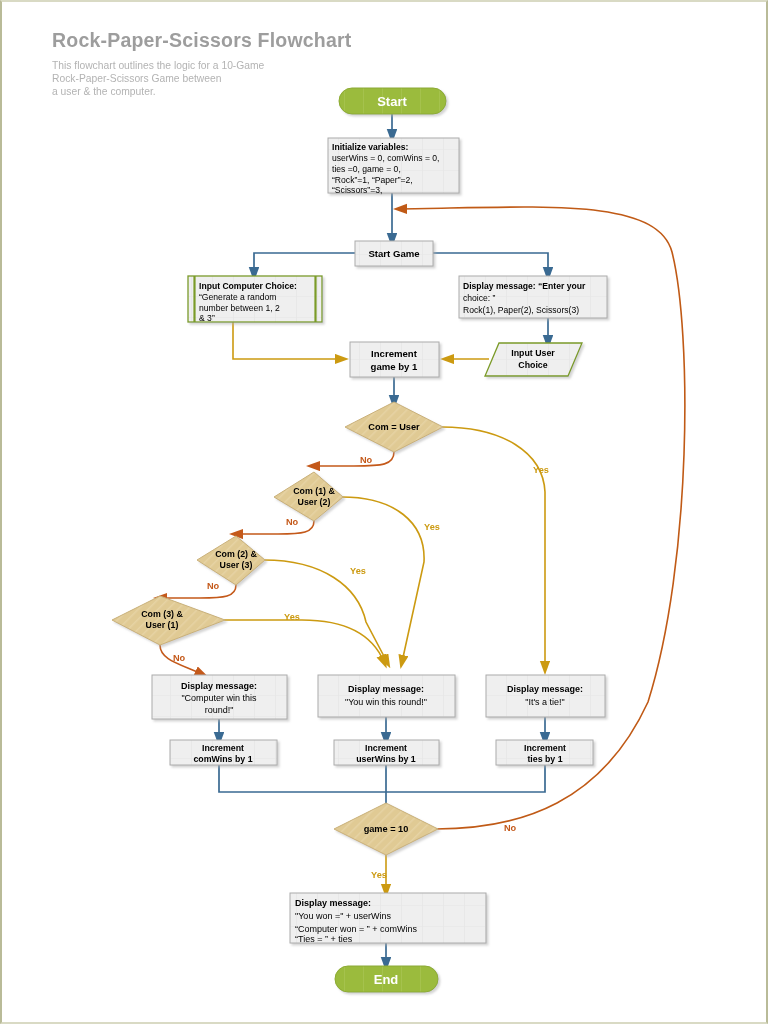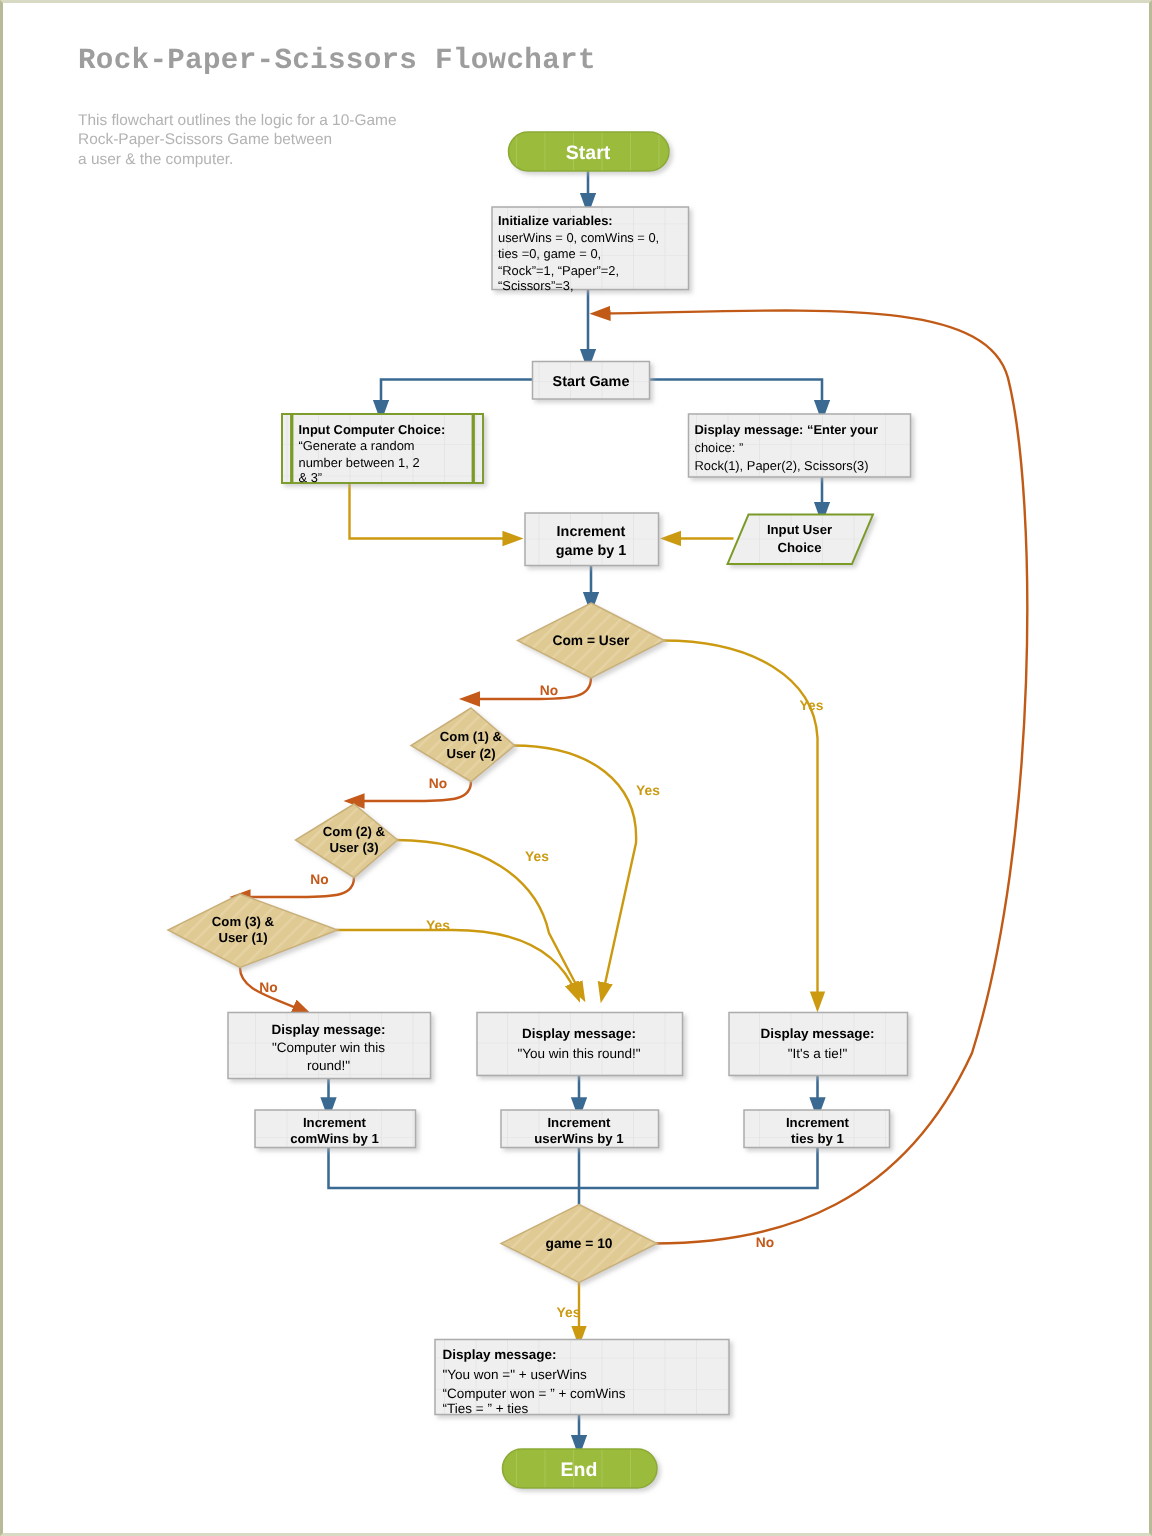--- a/index.html
+++ b/index.html
@@ -32,27 +32,26 @@
     top: 27px;
     width: 420px;
   }
   #title {
     font-size: 19.5px;
     font-weight: bold;
     color: #9d9d9d;
     letter-spacing: 0.2px;
     margin: 0;
     white-space: nowrap;
-    font-family: Liberation Mono, monospace;
   }
   #subtitle {
     font-size: 10.3px;
     color: #b3b3b3;
     line-height: 13.2px;
-    margin: 23px 0 0 0;
+    margin: 7px 0 0 0;
     white-space: pre-line;
   }
   svg#chart {
     position: absolute;
     left: 0; top: 0;
     width: 768px;
     height: 1024px;
   }
   .nodeText {
     font-family: "Liberation Sans", sans-serif;

